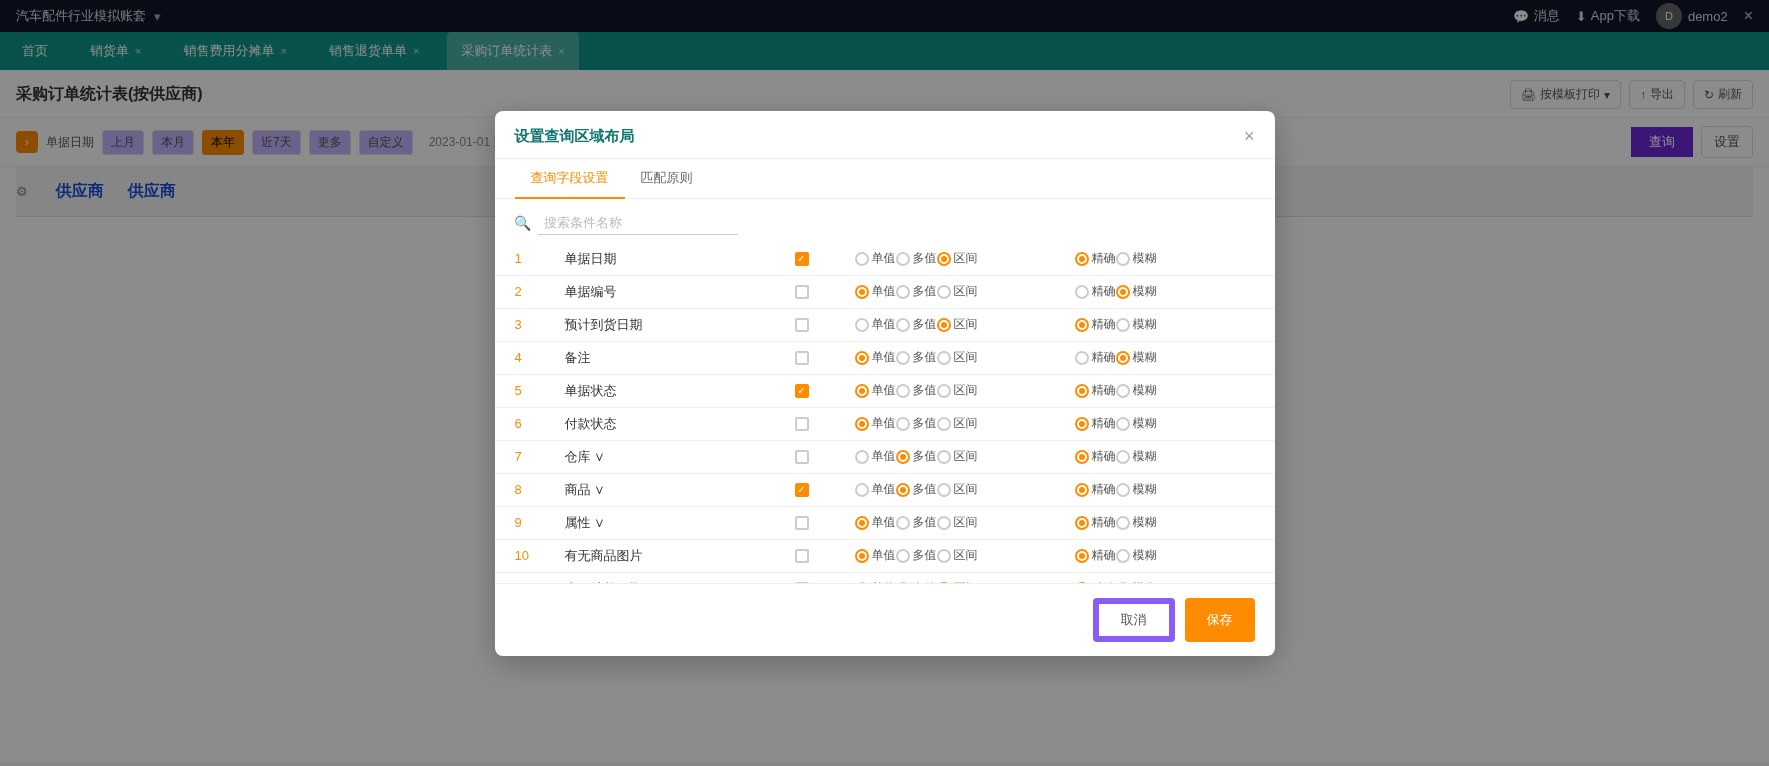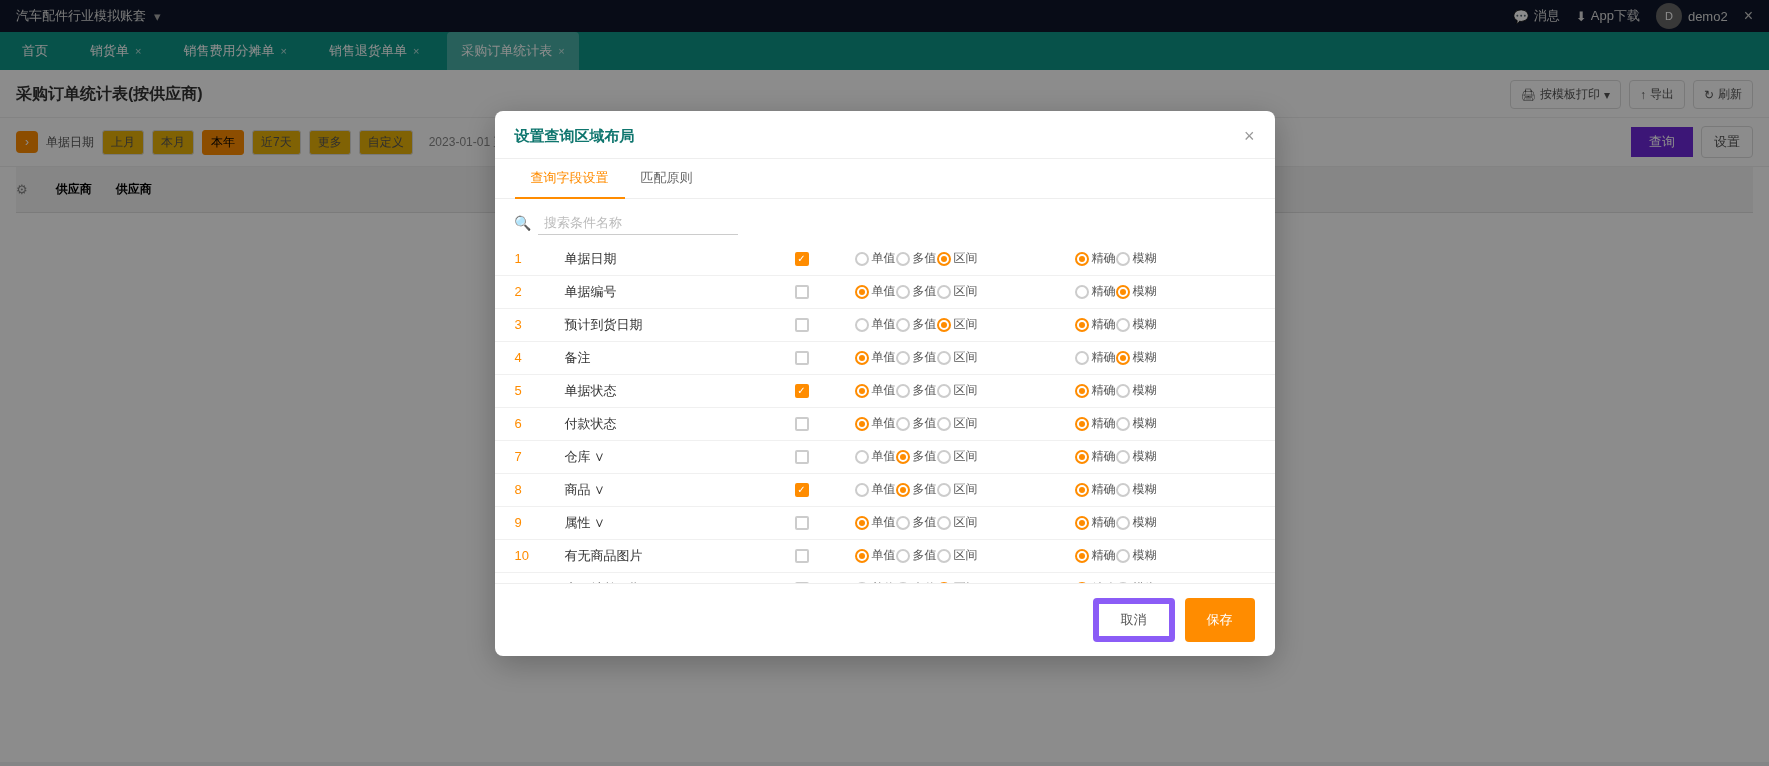--- a/index.html
+++ b/index.html
@@ -69,29 +69,29 @@
     .filter-bar {
       background: #fff;
       padding: 8px 16px;
       display: flex;
       align-items: center;
       gap: 8px;
       border-bottom: 1px solid #eee;
     }
     .filter-arrow { width: 22px; height: 22px; background: #ff8c00; color: #fff; border: none; border-radius: 4px; cursor: pointer; display: flex; align-items: center; justify-content: center; font-size: 12px; }
     .filter-label { color: #555; font-size: 12px; }
-    .filter-btn { padding: 3px 8px; border: 1px solid #ddd; border-radius: 3px; font-size: 12px; cursor: pointer; background: #eab308; color: #555; }
+    .filter-btn { padding: 3px 8px; border: 1px solid #ddd; border-radius: 3px; font-size: 12px; cursor: pointer; background: #c4b5fd; color: #555; }
     .filter-btn.active { background: #ff8c00; color: #000000; border-color: #ff8c00; }
     .date-range { font-size: 12px; color: #888; margin-left: 8px; }
     .dots-btn { background: none; border: none; color: #aaa; cursor: pointer; font-size: 16px; letter-spacing: 2px; }
 
     
     .table-area { padding: 0 16px; }
     .table-header { display: flex; align-items: center; background: #f5f5f5; border-bottom: 1px solid #e0e0e0; padding: 8px 0; gap: 0; }
-    .th-cell { padding: 6px 12px; font-size: 12px; color: #000000; font-weight: 600; }
+    .th-cell { padding: 6px 12px; font-size: 16px; color: #1d4ed8; font-weight: 600; }
     .gear-icon { color: #888; cursor: pointer; margin-right: 16px; }
 
     
     .overlay {
       position: fixed; top: 0; left: 0; right: 0; bottom: 0;
       background: rgba(0,0,0,0.45);
       z-index: 100;
       display: flex;
       align-items: center;
       justify-content: center;

